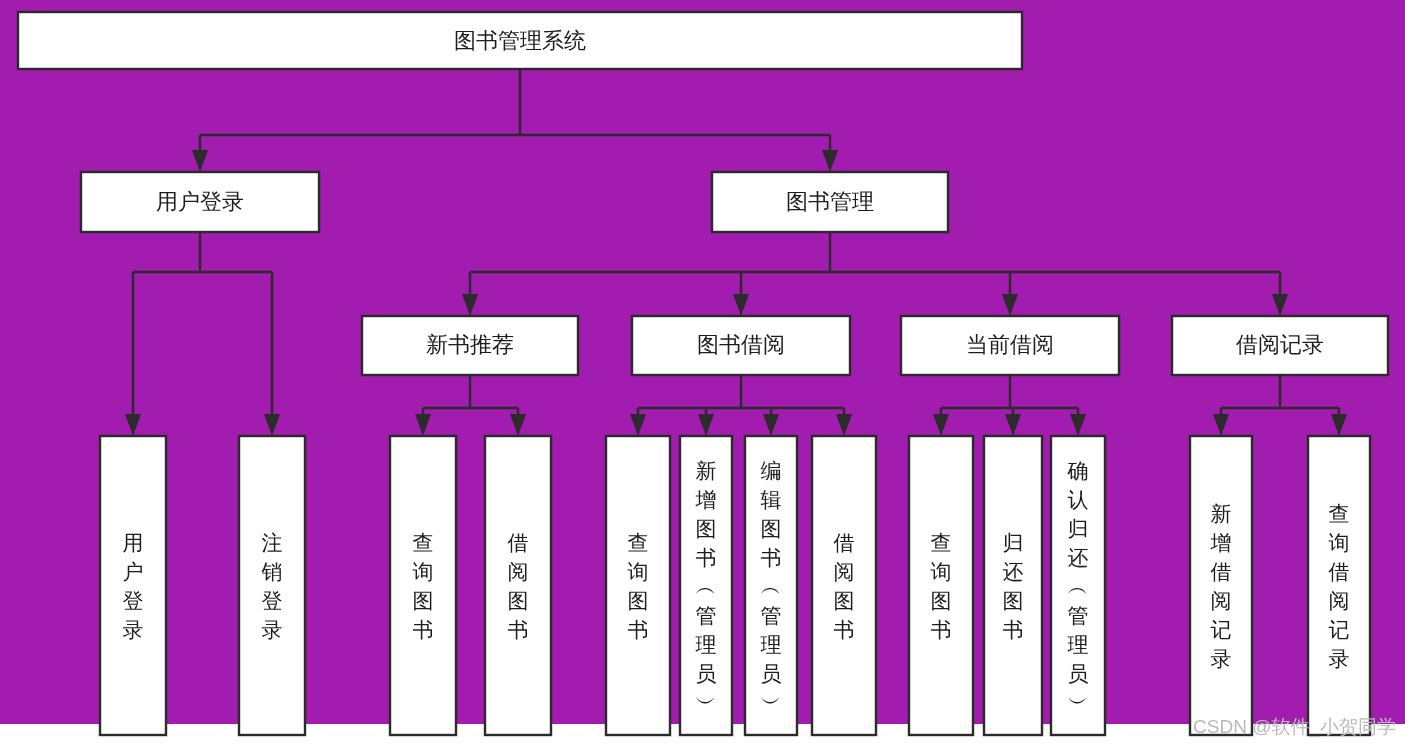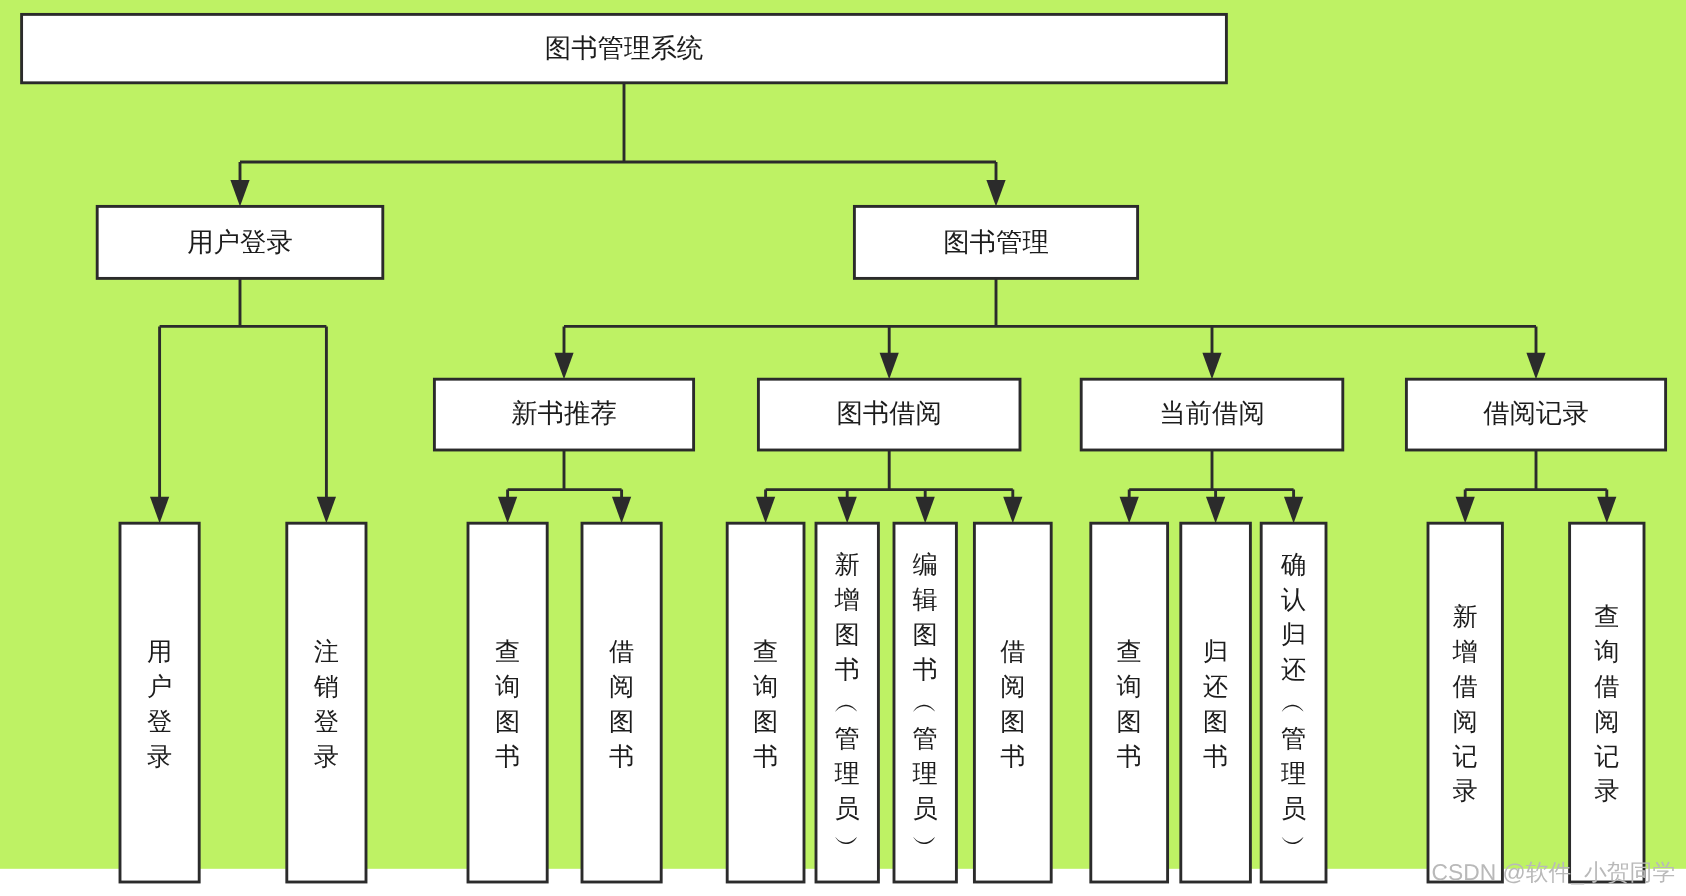--- a/index.html
+++ b/index.html
@@ -10,21 +10,21 @@
   body {
     width: 1405px;
     height: 747px;
     font-family: "Liberation Sans", "DejaVu Sans", sans-serif;
     overflow: hidden;
   }
   #diagram-root {
     position: relative;
     width: 1405px;
     height: 724px;
-    background: #bef264;
+    background: #a21caf;
   }
   svg.canvas {
     position: absolute;
     left: 0;
     top: 0;
     width: 1405px;
     height: 747px;
     display: block;
   }
   .node-box {

